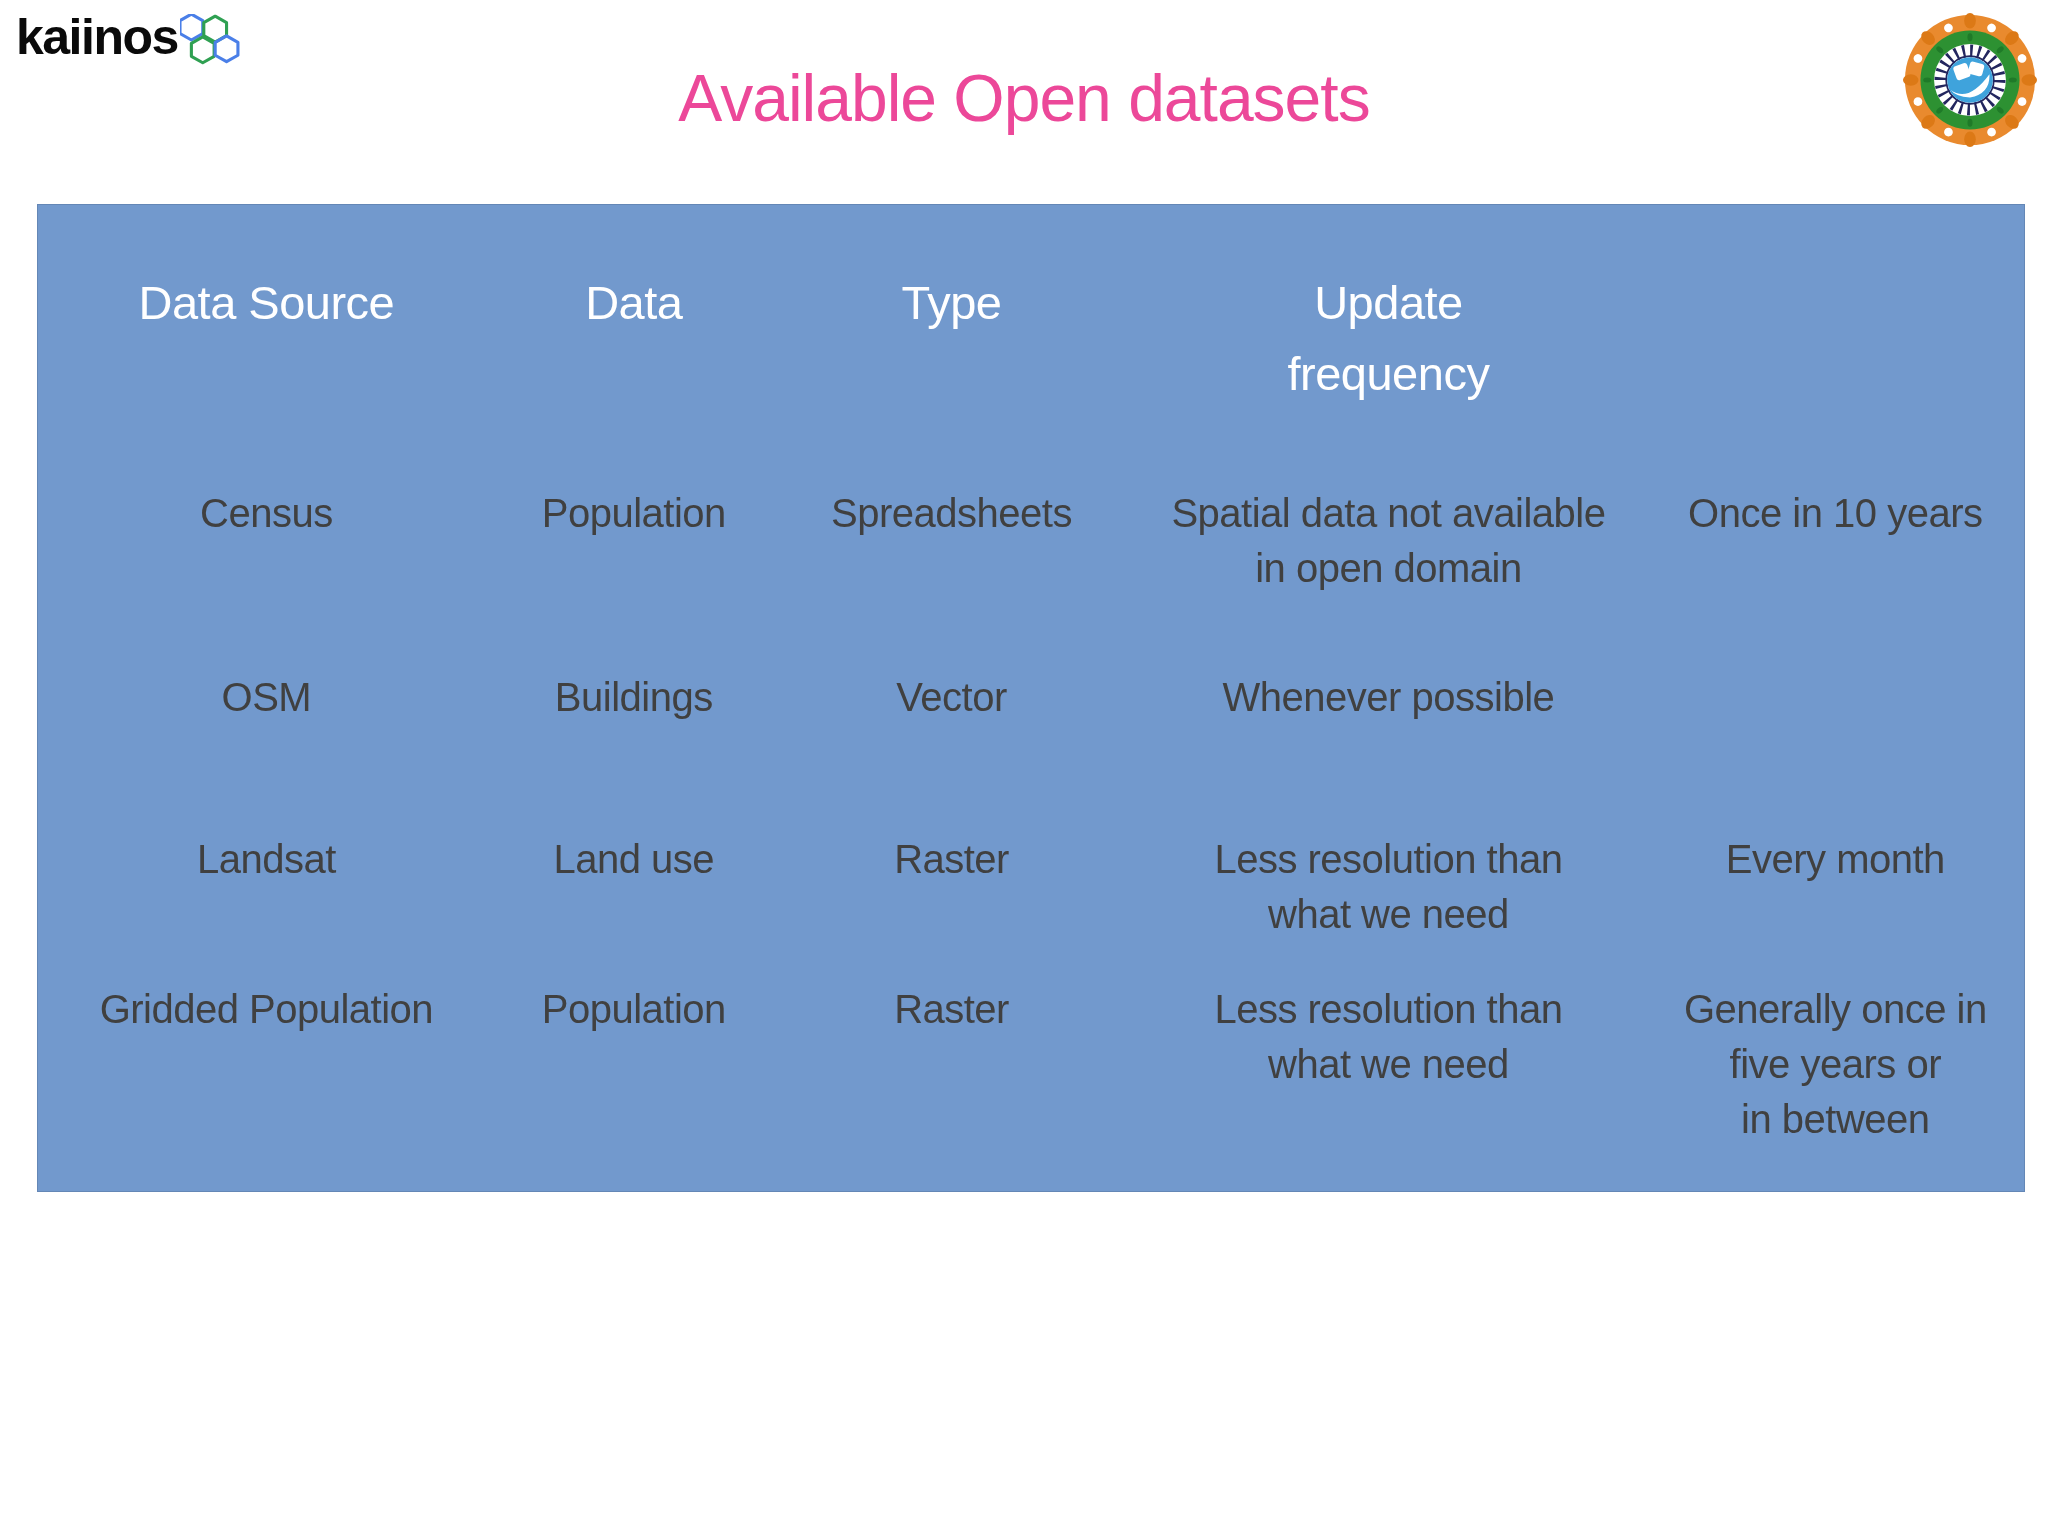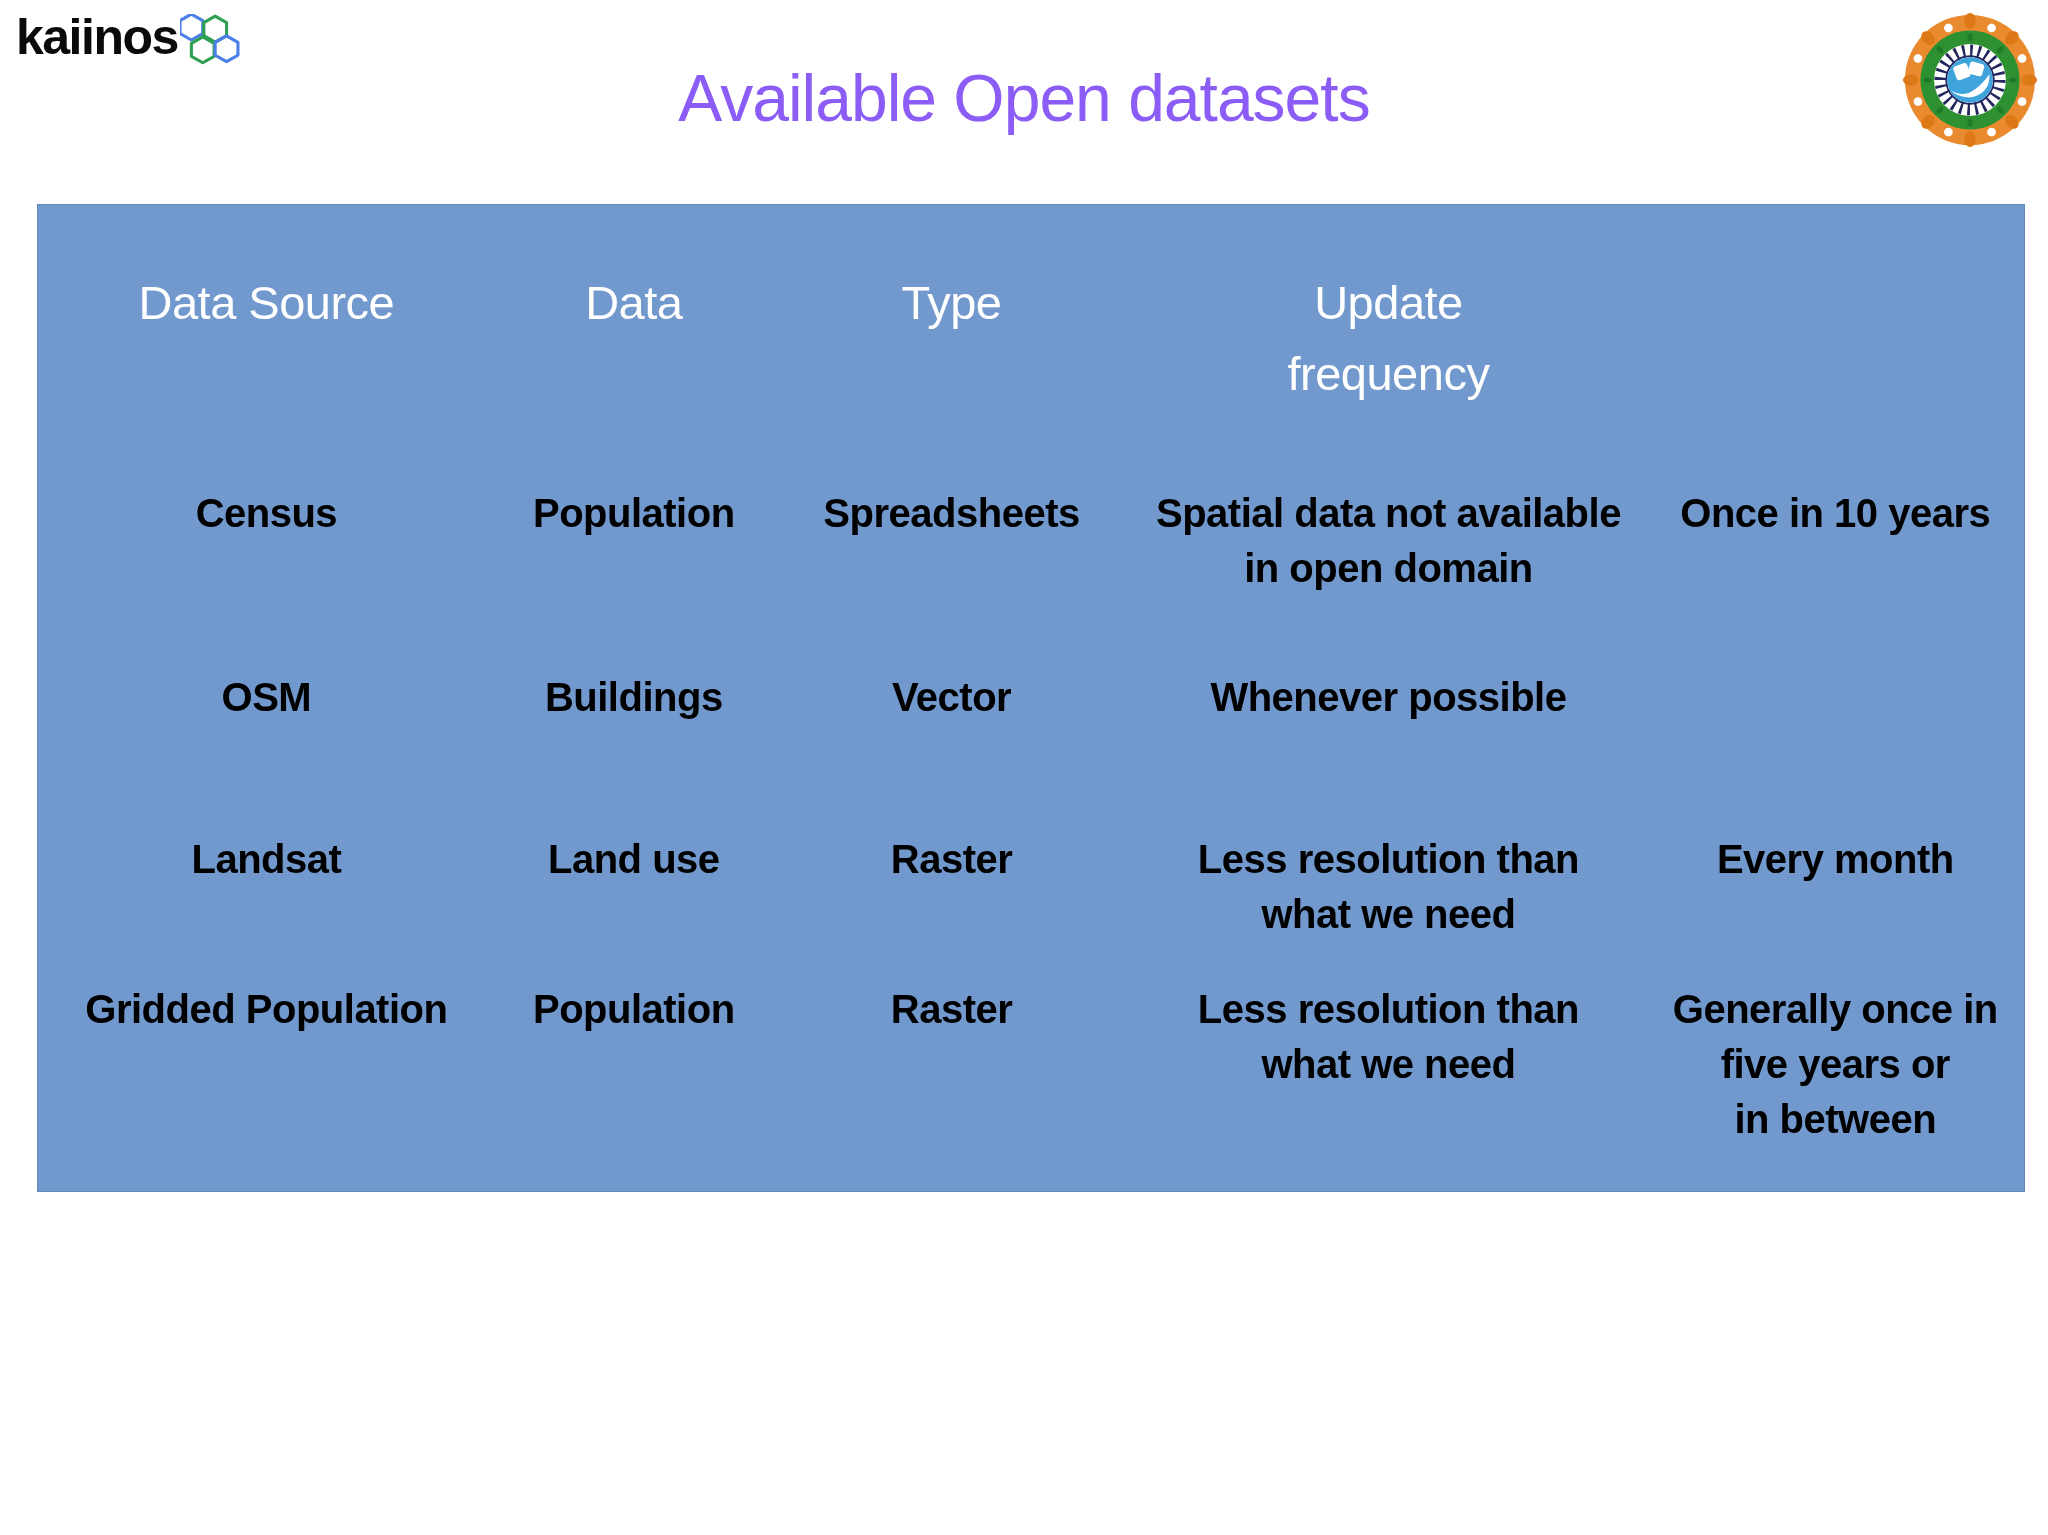--- a/index.html
+++ b/index.html
@@ -7,38 +7,38 @@
     position:relative;width:2048px;height:1535px;background:#ffffff;
     font-family:"Liberation Sans",sans-serif;overflow:hidden;
   }
   
   .brand{position:absolute;left:16px;top:6px;display:flex;align-items:flex-start;}
   .brand-text{font-size:50px;font-weight:600;color:#0a0a0a;letter-spacing:-1.5px;line-height:1;margin-top:6px;}
   .brand-hexes{margin-top:8px;margin-left:2px;}
   
   .page-title{
     position:absolute;top:60px;left:0;width:100%;text-align:center;
-    font-size:66px;font-weight:400;color:#8b5cf6;letter-spacing:-1px;
+    font-size:66px;font-weight:400;color:#ec4899;letter-spacing:-1px;
   }
   
   .emblem{position:absolute;top:12px;left:1902px;width:136px;height:136px;}
   
   .dataset-table{
     position:absolute;left:37px;top:204px;width:1988px;height:988px;
     background:#7299CD;border:1px solid rgba(70,95,130,0.30);box-sizing:border-box;
   }
   .trow{display:grid;grid-template-columns:23% 14% 18% 26% 19%;}
   .thead{height:226px;}
   .r1{height:184px;}
   .r2{height:162px;}
   .r3{height:150px;}
   .r4{height:260px;}
   .cell{text-align:center;white-space:pre-line;margin-top:47px;}
   .thead .cell{padding-top:16px;font-size:47px;line-height:1.5;color:#ffffff;letter-spacing:-0.5px;}
-  .body .cell{padding-top:8px;font-size:40px;line-height:1.38;color:#000000;letter-spacing:-0.5px;font-weight:bold;}
+  .body .cell{padding-top:8px;font-size:40px;line-height:1.38;color:#404040;letter-spacing:-0.5px;}
 </style>
 </head>
 <body>
 
 <div class="slide">
 
   <div class="brand">
     <span class="brand-text">kaiinos</span>
     <svg class="brand-hexes" width="60" height="52" viewBox="0 0 58 50" fill="none" stroke-width="3" stroke-linejoin="round">
       <path transform="translate(0,0)" d="M11 0 L22 6.25 L22 18.75 L11 25 L0 18.75 L0 6.25 Z" stroke="#4A7FE8"></path>

